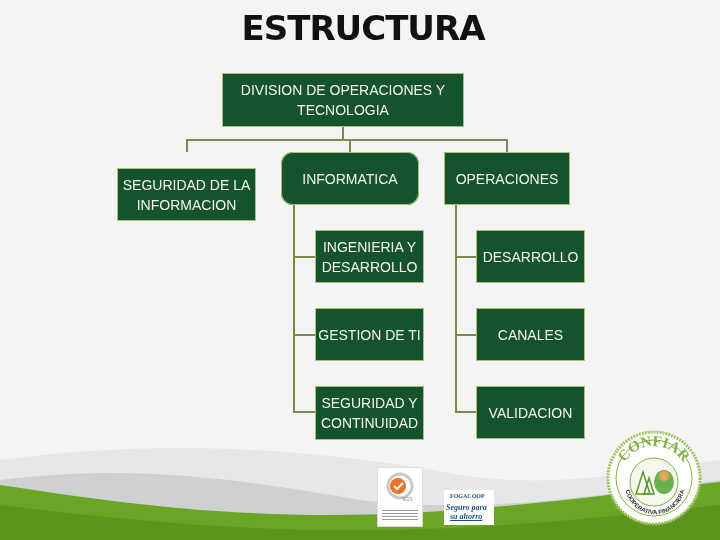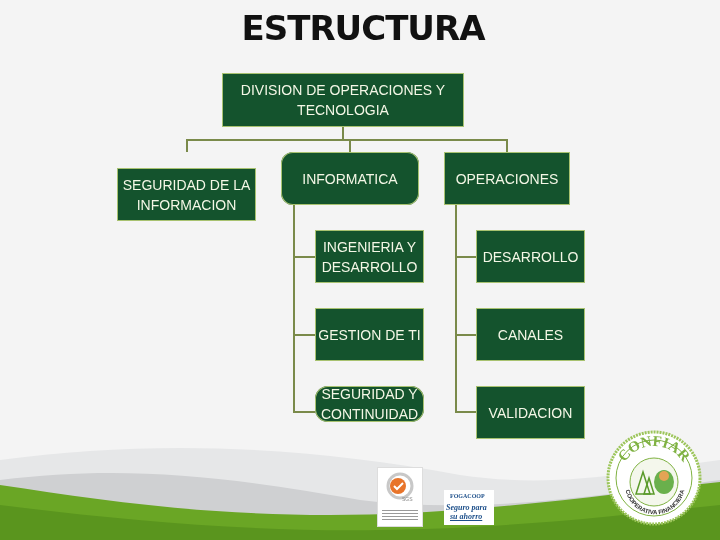--- a/index.html
+++ b/index.html
@@ -39,21 +39,21 @@
 <div class="line" style="left:455px;top:411px;width:22px;height:2px;"></div>
 
 <div class="box" style="left:222px;top:73px;width:242px;height:54px;padding:0 10px;">DIVISION DE OPERACIONES Y TECNOLOGIA</div>
 
 <div class="box" style="left:117px;top:168px;width:139px;height:53px;">SEGURIDAD DE LA INFORMACION</div>
 <div class="box" style="left:281px;top:152px;width:138px;height:53px;border-radius:12px;">INFORMATICA</div>
 <div class="box" style="left:444px;top:152px;width:126px;height:53px;">OPERACIONES</div>
 
 <div class="box" style="left:315px;top:230px;width:109px;height:53px;">INGENIERIA Y DESARROLLO</div>
 <div class="box" style="left:315px;top:308px;width:109px;height:53px;">GESTION DE TI</div>
-<div class="box" style="left:315px;top:386px;width:109px;height:36px;border-radius:13px;">SEGURIDAD Y CONTINUIDAD</div>
+<div class="box" style="left:315px;top:386px;width:109px;height:54px;">SEGURIDAD Y CONTINUIDAD</div>
 
 <div class="box" style="left:476px;top:230px;width:109px;height:53px;">DESARROLLO</div>
 <div class="box" style="left:476px;top:308px;width:109px;height:53px;">CANALES</div>
 <div class="box" style="left:476px;top:386px;width:109px;height:53px;">VALIDACION</div>
 
 <div class="logo" style="left:377px;top:467px;width:44px;height:58px;background:#fff;border:1px solid #ddd;">
   <svg width="44" height="40" viewBox="0 0 44 40">
     <circle cx="22" cy="18" r="12" fill="none" stroke="#c8c8c8" stroke-width="3"></circle>
     <circle cx="20" cy="18" r="8" fill="#e8742a"></circle>
     <path d="M16,18 l3,3 l6,-6" stroke="#fff" stroke-width="2" fill="none"></path>

